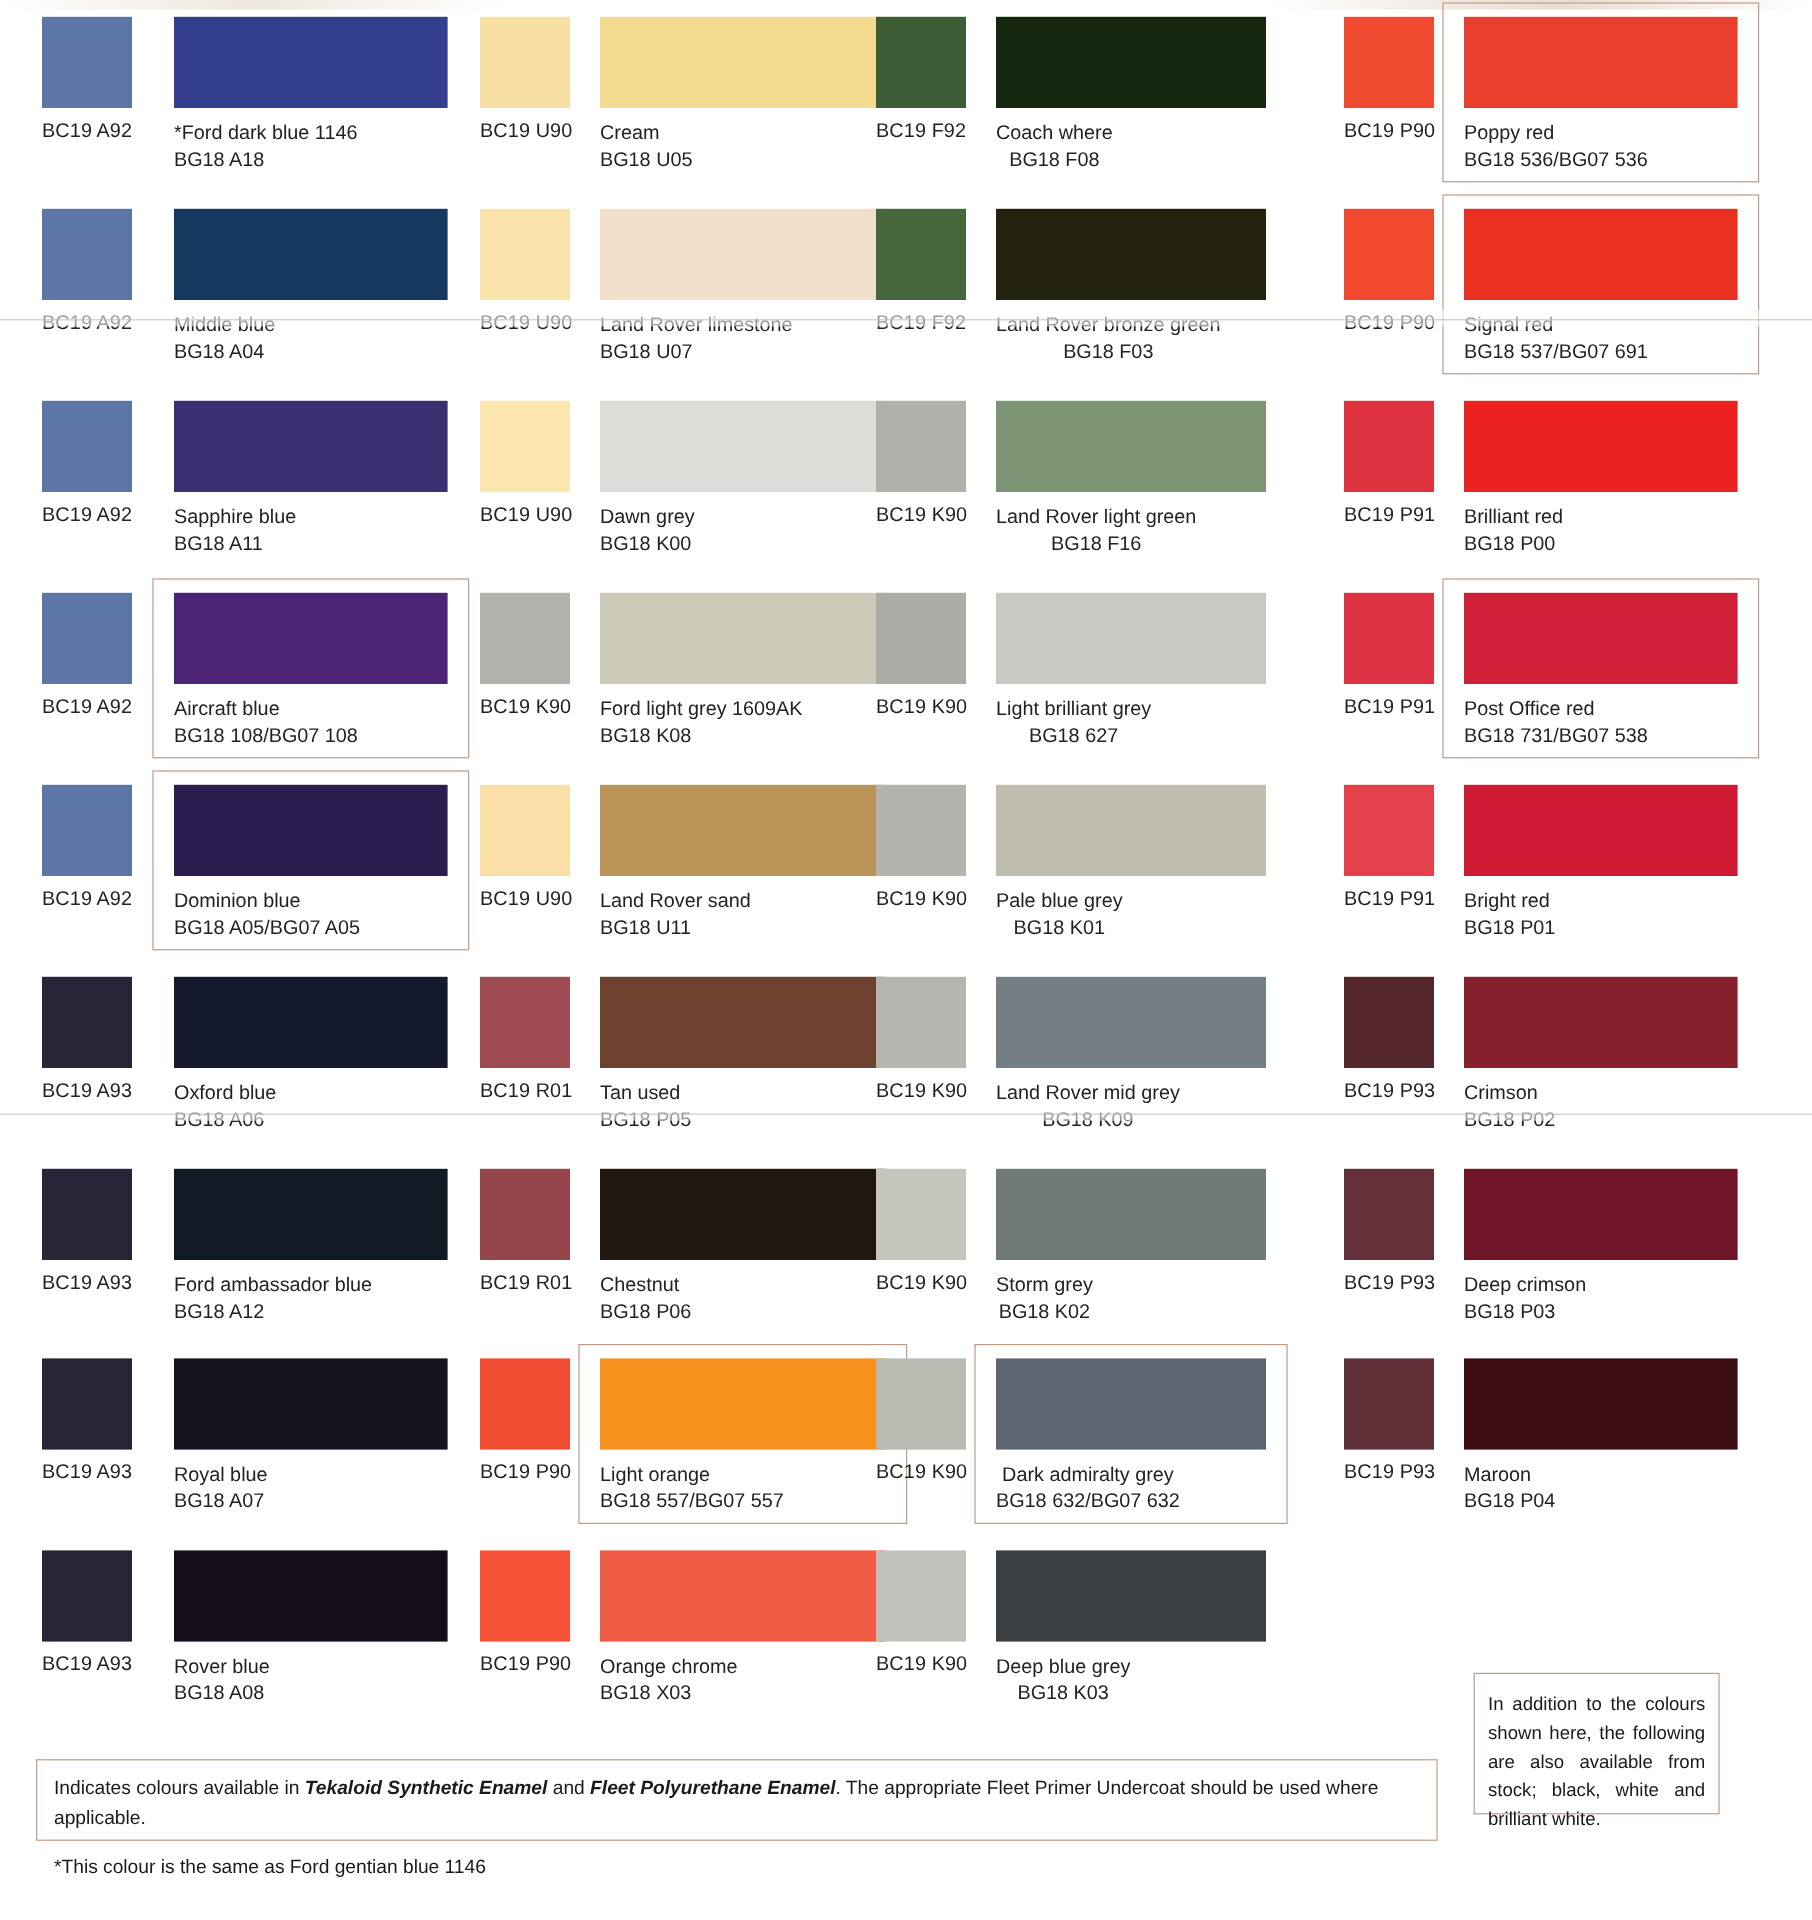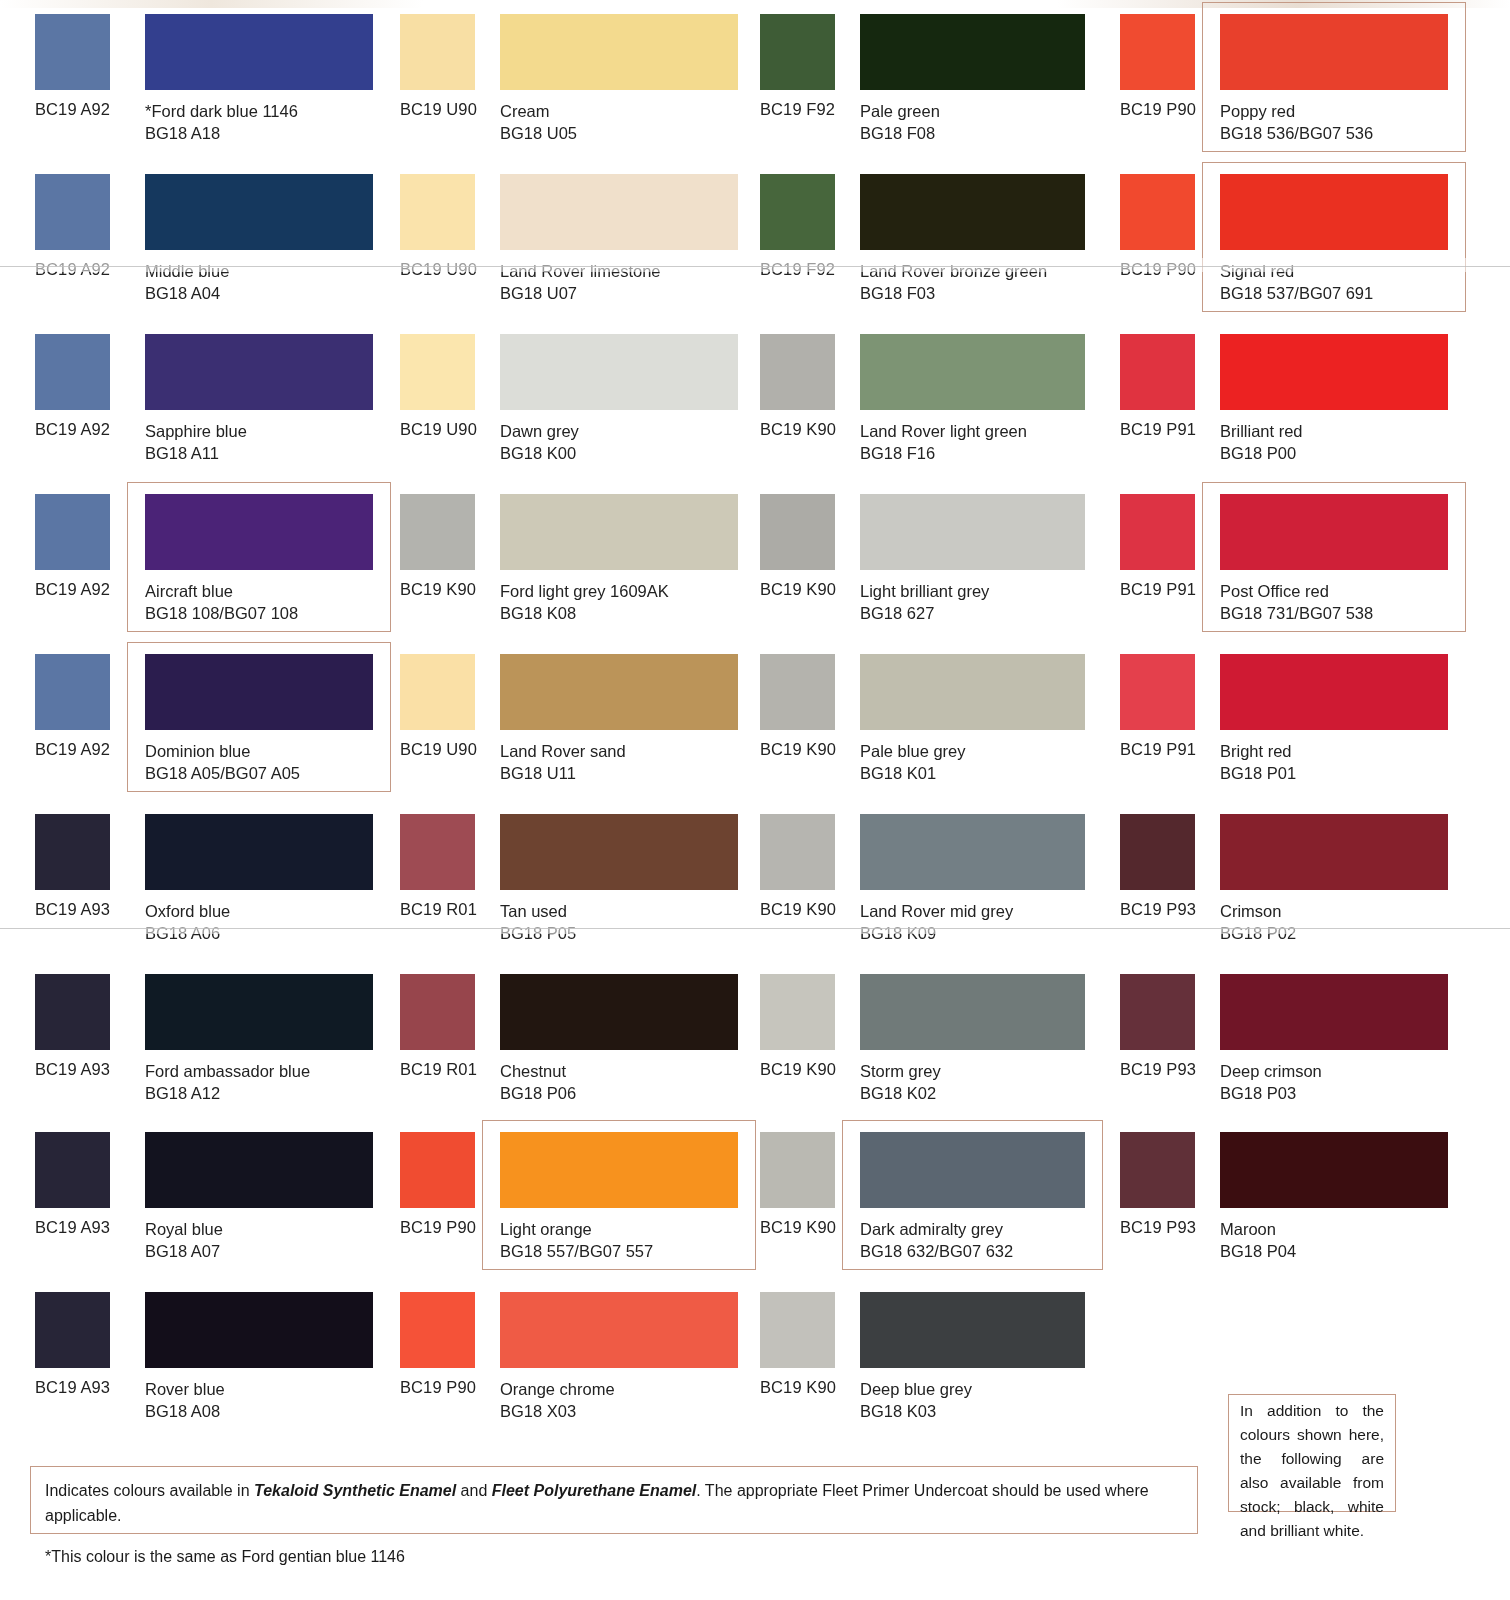--- a/index.html
+++ b/index.html
@@ -28,21 +28,21 @@
 
   .pair{
     position:absolute;
     top:0;
     height:160px;
     padding-left:26px;
   }
   
   .c0{left:0px;  width:382px;}
   .c1{left:382px;width:368px;}
-  .c2{left:750px;width:360px;}
+  .c2{left:720px;width:360px;text-align:center;}
   .c3{left:1110px;width:400px;}
 
   .hl{
     position:absolute;
     border:1.5px solid #c49a86;
     background:transparent;
     box-sizing:border-box;
     pointer-events:none;
   }
 
@@ -103,24 +103,24 @@
     padding:11px 14px 0 14px;
     font-size:16px;
     line-height:25px;
     color:#1a1a1a;
   }
   .note-box b{font-weight:bold;font-style:italic;}
 
   .stock-box{
     position:absolute;
     left:1228px;top:1394px;
-    width:168px;height:118px;
+    width:205px;height:118px;
     border:1.5px solid #c49a86;
     box-sizing:border-box;
-    padding:4px 11px;
+    padding:14px 11px;
     font-size:15.5px;
     line-height:24px;
     text-align:justify;
     color:#1a1a1a;
   }
 
   .footnote{
     position:absolute;
     left:45px;top:1548px;
     font-size:16px;
@@ -164,21 +164,21 @@
         <div class="pair c1">
           <div class="small-sw" style="background: rgb(248, 223, 164);"></div>
           <div class="big-sw" style="background: rgb(243, 218, 142);"></div>
           <div class="code">BC19 U90</div>
           <div class="label"><span class="l1">Cream</span><span class="l2">BG18 U05</span></div>
         </div>
         <div class="pair c2">
           <div class="small-sw" style="background: rgb(62, 92, 54);"></div>
           <div class="big-sw" style="background: rgb(21, 40, 15);"></div>
           <div class="code">BC19 F92</div>
-          <div class="label"><span class="l1">Pale green</span><span class="l2">BG18 F08</span></div>
+          <div class="label"><span class="l1">Coach where</span><span class="l2">BG18 F08</span></div>
         </div>
         <div class="pair c3">
           <div class="hl" style="left: 92px; top: 2px; width: 264px; height: 150px; border-color: rgb(196, 154, 134);"></div>
           <div class="small-sw" style="background: rgb(240, 75, 48);"></div>
           <div class="big-sw" style="background: rgb(232, 64, 44);"></div>
           <div class="code">BC19 P90</div>
           <div class="label"><span class="l1">Poppy red</span><span class="l2">BG18 536/BG07 536</span></div>
         </div>
       </div>
       <div class="row">

